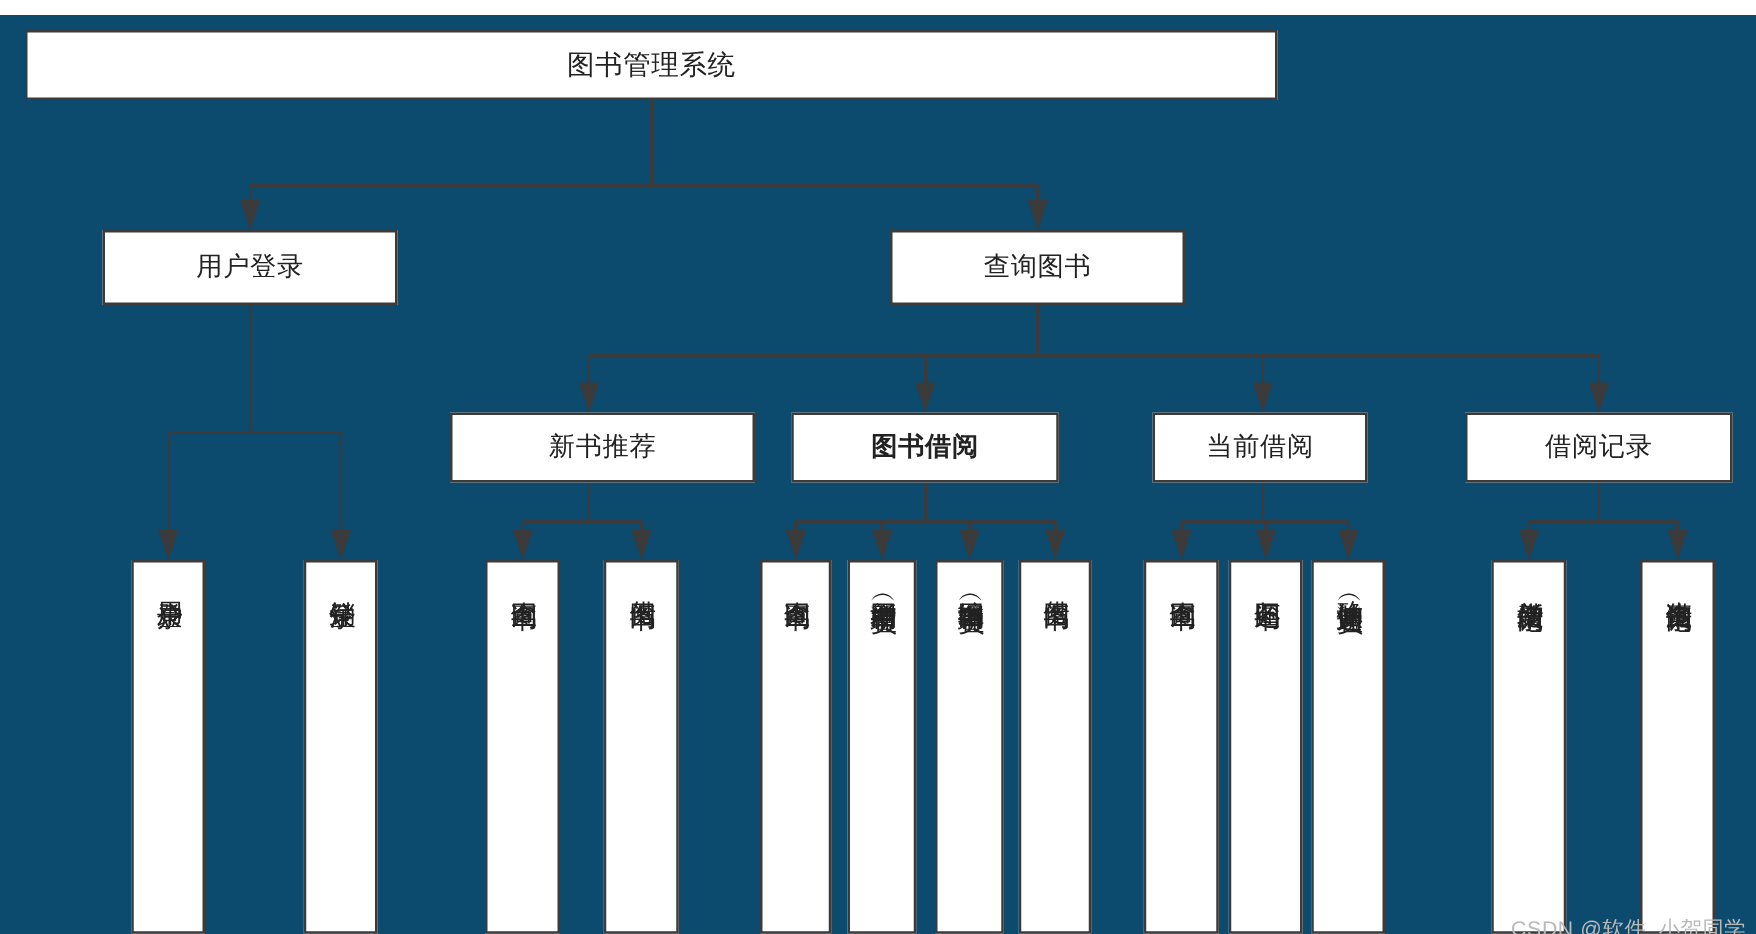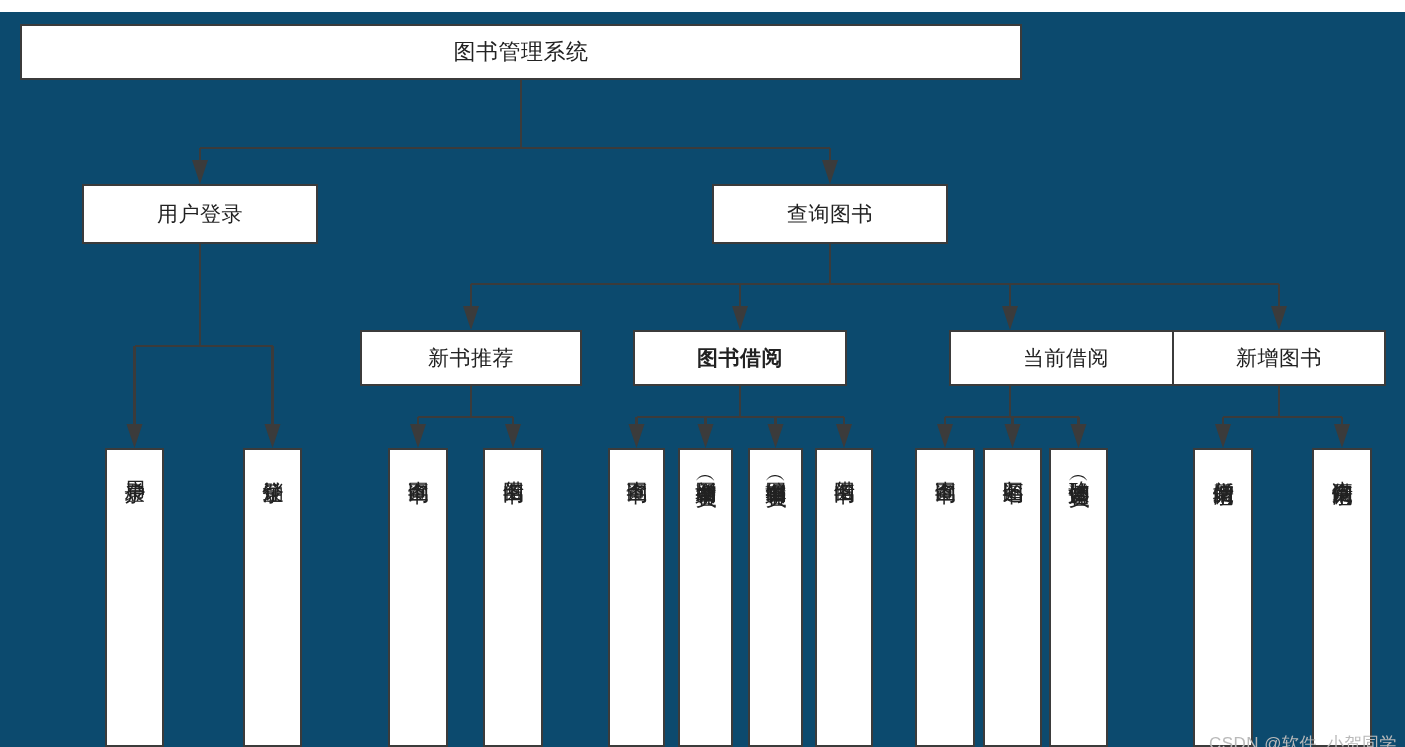--- a/index.html
+++ b/index.html
@@ -137,31 +137,31 @@
   <div id="nodes">
       <div class="node horiz root" style="left: 20px; top: 12px; width: 1002px; height: 56px;">
         <span class="label">图书管理系统</span>
       </div>
       <div class="node horiz" style="left: 82px; top: 172px; width: 236px; height: 60px;">
         <span class="label">用户登录</span>
       </div>
       <div class="node horiz" style="left: 712px; top: 172px; width: 236px; height: 60px;">
         <span class="label">查询图书</span>
       </div>
-      <div class="node horiz" style="left: 360px; top: 318px; width: 222px; height: 56px;">
+      <div class="node horiz" style="left: 360px; top: 318px; width: 244px; height: 56px;">
         <span class="label">新书推荐</span>
       </div>
       <div class="node horiz" style="left: 633px; top: 318px; width: 214px; height: 56px; font-weight: bold;">
         <span class="label">图书借阅</span>
       </div>
-      <div class="node horiz" style="left: 949px; top: 318px; width: 234px; height: 56px;">
+      <div class="node horiz" style="left: 922px; top: 318px; width: 172px; height: 56px;">
         <span class="label">当前借阅</span>
       </div>
       <div class="node horiz" style="left: 1172px; top: 318px; width: 214px; height: 56px;">
-        <span class="label">新增图书</span>
+        <span class="label">借阅记录</span>
       </div>
       <div class="node vert" style="left: 105px; top: 436px; width: 59px; height: 299px;">
         <span class="label">用户登录</span>
       </div>
       <div class="node vert" style="left: 243px; top: 436px; width: 59px; height: 299px;">
         <span class="label">注销登录</span>
       </div>
       <div class="node vert" style="left: 388px; top: 436px; width: 60px; height: 299px;">
         <span class="label">查询图书</span>
       </div>

